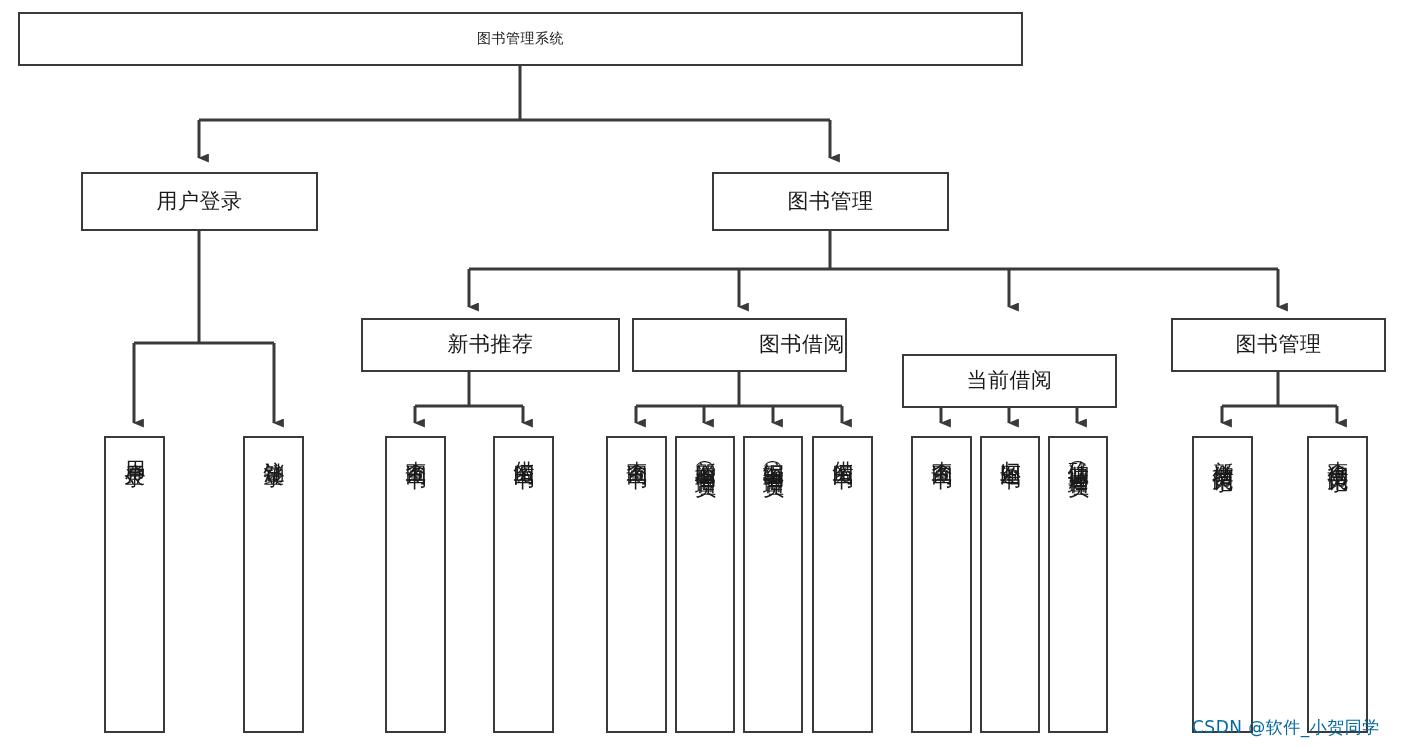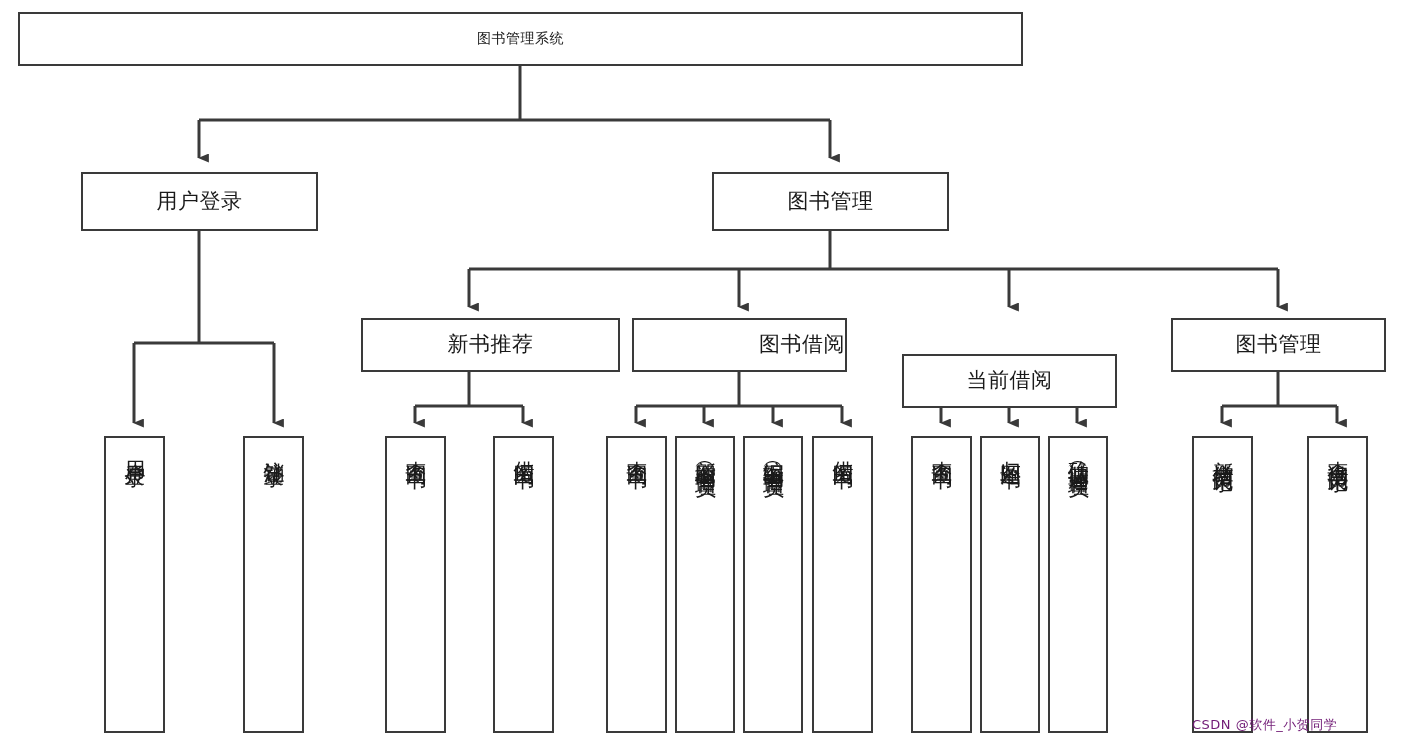--- a/index.html
+++ b/index.html
@@ -57,22 +57,22 @@
   }
   .node.vert .label {
     writing-mode: vertical-rl;
     text-orientation: upright;
     font-size: 21px;
     letter-spacing: 2.5px;
     line-height: 1;
   }
   .watermark {
     position: absolute;
-    color: #701a75;
-    font-size: 13px;
+    color: #0369a1;
+    font-size: 17px;
     letter-spacing: 0.5px;
     white-space: nowrap;
     z-index: 5;
   }
 </style>
 </head>
 <body>
 
 <div id="canvas">
 

